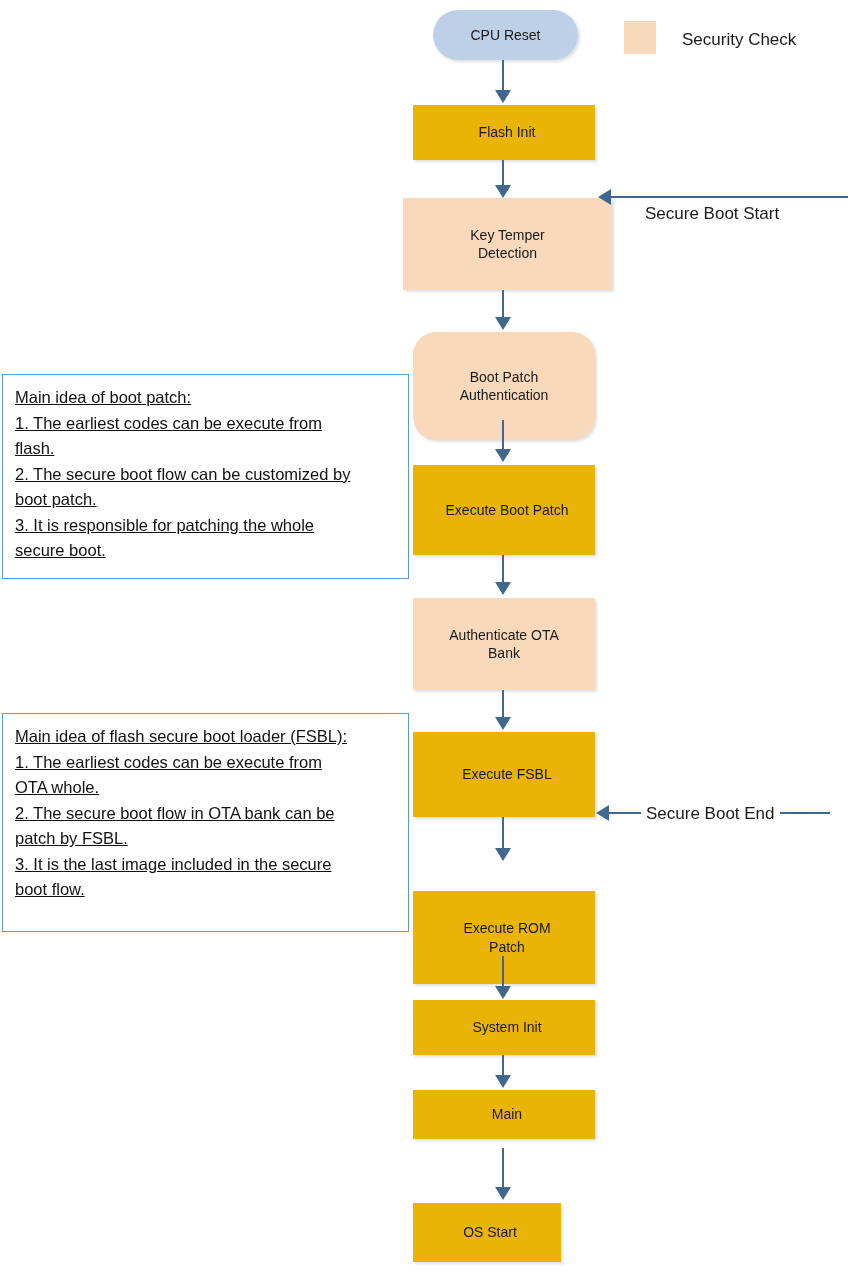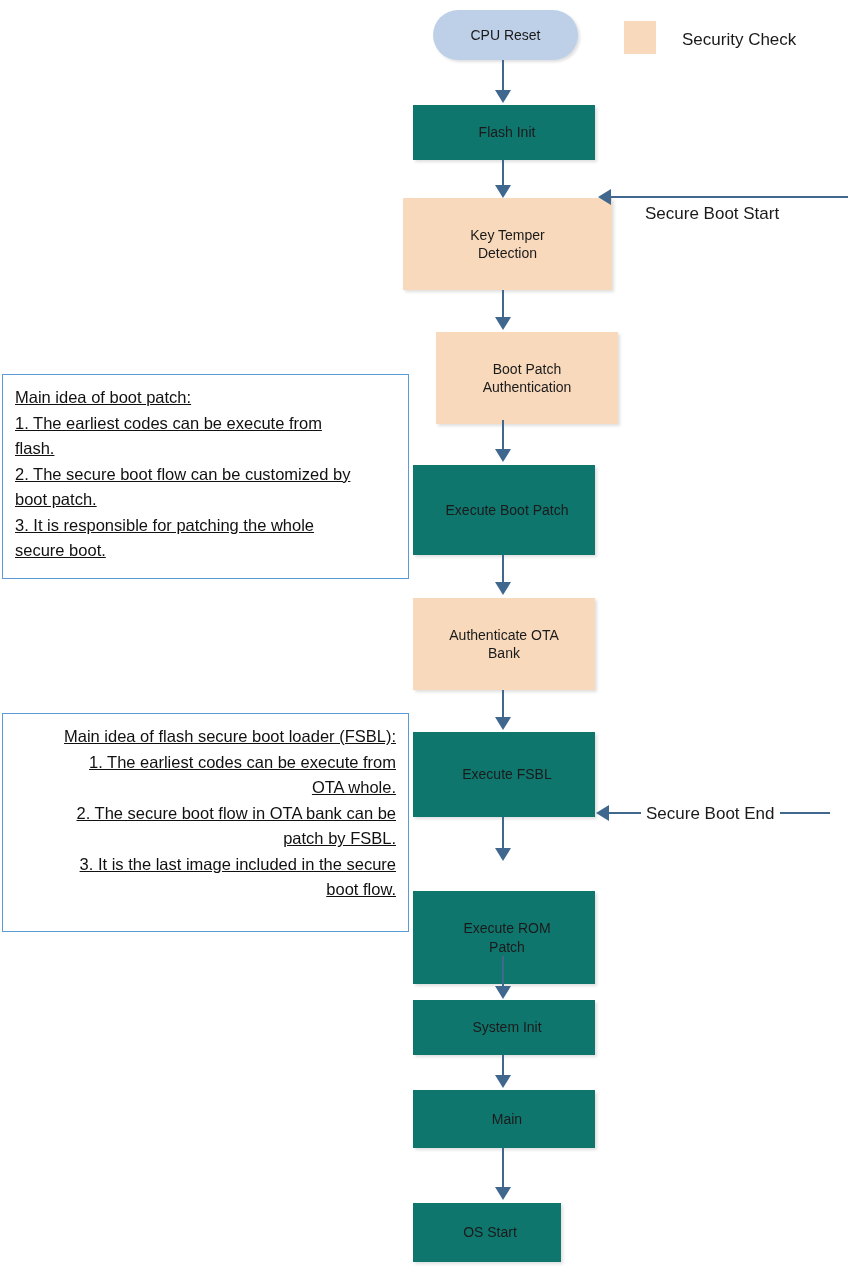--- a/index.html
+++ b/index.html
@@ -26,21 +26,21 @@
     align-items: center;
     justify-content: center;
     text-align: center;
     font-size: 14px;
     line-height: 1.32;
     color: #1a1a1a;
     padding: 2px 6px;
     box-shadow: 2px 2px 3px rgba(0,0,0,0.13);
     white-space: pre-line;
   }
-  .node.process  { background: #0f766e; padding-left: 12px; }
+  .node.process  { background: #eab308; padding-left: 12px; }
   .node.security { background: #f8d9bc; }
   .node.terminator {
     background: #bdd0e8;
     border-radius: 26px;
   }
 
   
   .conn-line {
     position: absolute;
     background: #40688f;
@@ -122,21 +122,21 @@
   <div class="node security" style="left:403px; top:198px; width:209px; height:92px;">Key Temper
 Detection</div>
 
   <div class="conn-line h-line" style="left:600px; top:196px; width:248px;"></div>
   <div class="arrow-left" style="left:598px; top:189px;"></div>
   <div class="side-label" style="left:640px; top:189px;margin-top:16px;">Secure Boot Start</div>
 
   <div class="conn-line v-line" style="left:502px; top:290px; height:29px;"></div>
   <div class="arrow-down" style="left:495px; top:317px;"></div>
 
-  <div class="node security" style="left:436px; top:332px; width:182px; height:92px;">Boot Patch
+  <div class="node security" style="left:413px; top:332px; width:182px; height:108px;border-radius:23px;">Boot Patch
 Authentication</div>
 
   <div class="conn-line v-line" style="left:502px; top:420px; height:30px;"></div>
   <div class="arrow-down" style="left:495px; top:449px;"></div>
 
   <div class="node process" style="left:413px; top:465px; width:182px; height:90px;">Execute Boot Patch</div>
 
   <div class="conn-line v-line" style="left:502px; top:555px; height:28px;"></div>
   <div class="arrow-down" style="left:495px; top:582px;"></div>
 
@@ -159,38 +159,38 @@
 Patch</div>
 
   <div class="conn-line v-line" style="left:502px; top:956px; height:32px;"></div>
   <div class="arrow-down" style="left:495px; top:986px;"></div>
 
   <div class="node process" style="left:413px; top:1000px; width:182px; height:55px;">System Init</div>
 
   <div class="conn-line v-line" style="left:502px; top:1055px; height:22px;"></div>
   <div class="arrow-down" style="left:495px; top:1075px;"></div>
 
-  <div class="node process" style="left:413px; top:1090px; width:182px; height:58px;">Main</div>
+  <div class="node process" style="left:413px; top:1090px; width:182px; height:49px;">Main</div>
 
   <div class="conn-line v-line" style="left:502px; top:1148px; height:42px;"></div>
   <div class="arrow-down" style="left:495px; top:1187px;"></div>
 
   <div class="node process" style="left:413px; top:1203px; width:148px; height:59px;">OS Start</div>
 
   <div class="note" style="left:2px; top:374px; width:407px; height:205px;">
     <span class="note-line">Main idea of boot patch:</span>
     <span class="note-line">1. The earliest codes can be execute from</span>
     <span class="note-line">flash.</span>
     <span class="note-line">2. The secure boot flow can be customized by</span>
     <span class="note-line">boot patch.</span>
     <span class="note-line">3. It is responsible for patching the whole</span>
     <span class="note-line">secure boot.</span>
   </div>
 
-  <div class="note" style="left:2px; top:713px; width:407px; height:219px;text-align:right;">
+  <div class="note" style="left:2px; top:713px; width:407px; height:219px;">
     <span class="note-line">Main idea of flash secure boot loader (FSBL):</span>
     <span class="note-line">1. The earliest codes can be execute from</span>
     <span class="note-line">OTA whole.</span>
     <span class="note-line">2. The secure boot flow in OTA bank can be</span>
     <span class="note-line">patch by FSBL.</span>
     <span class="note-line">3. It is the last image included in the secure</span>
     <span class="note-line">boot flow.</span>
   </div>
 
 </div>

